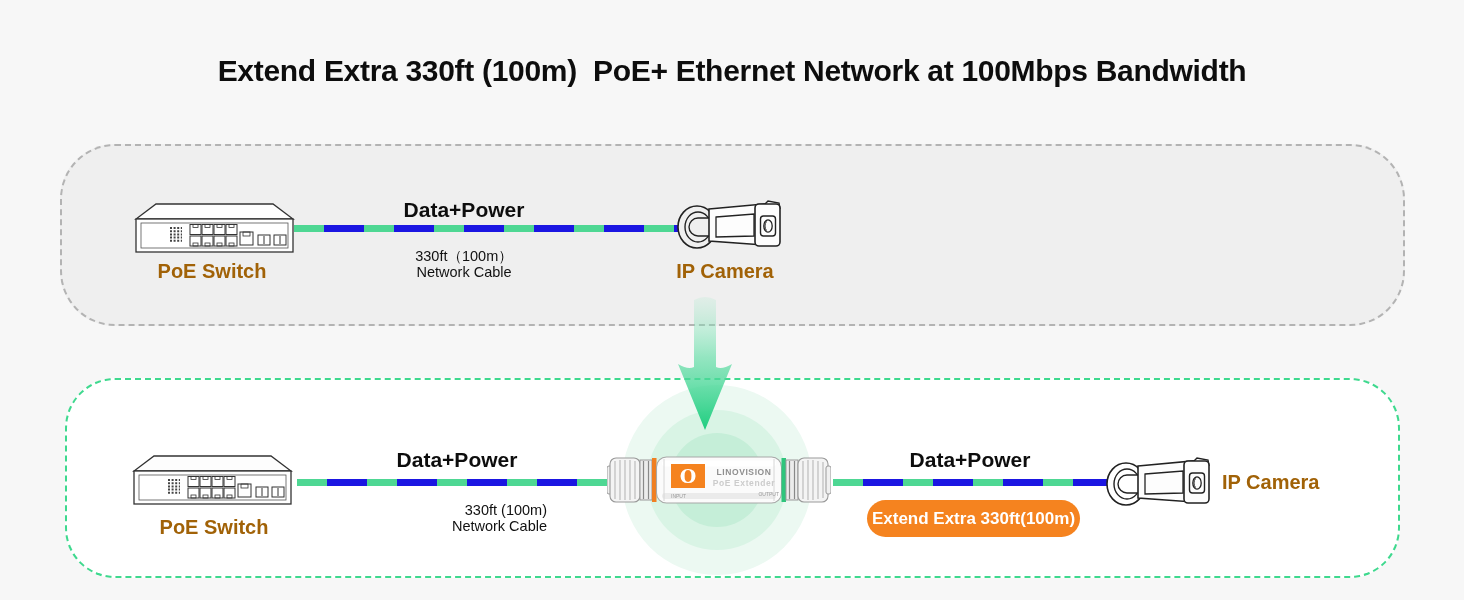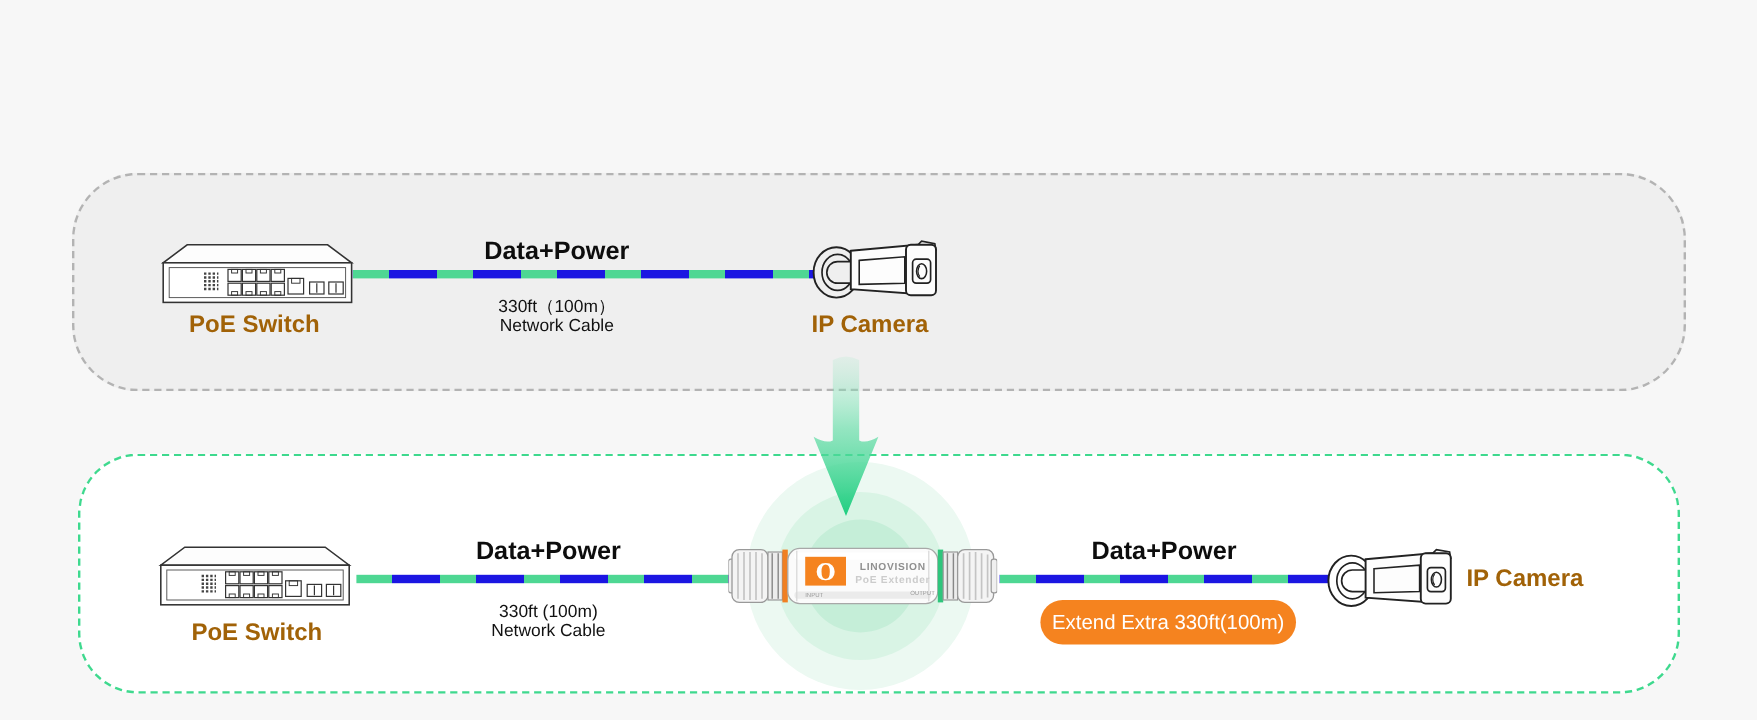--- a/index.html
+++ b/index.html
@@ -16,31 +16,32 @@
          background:repeating-linear-gradient(90deg,#4ed793 0 30px,#1b16e2 30px 70px);}
   .lbl-device{position:absolute;font-size:20px;font-weight:700;color:#a16207;text-align:center;z-index:2;}
   .lbl-cable-top{position:absolute;font-size:21px;font-weight:700;color:#0d0d0d;text-align:center;z-index:2;}
   .lbl-cable-bottom{position:absolute;font-size:14.5px;font-weight:400;color:#111;text-align:center;
                     line-height:16px;z-index:2;white-space:pre-line;margin-top:10px;}
   .halo{position:absolute;border-radius:50%;z-index:0;}
   .halo-outer{left:555px;top:5px;width:190px;height:190px;background:#ecf9f2;}
   .halo-mid{left:580px;top:30px;width:140px;height:140px;background:#d9f4e5;}
   .halo-inner{left:603px;top:53px;width:94px;height:94px;background:#c5eed8;}
   .badge{position:absolute;left:800px;top:120px;width:213px;height:37px;background:#f5831f;
-         border-radius:20px;color:#ffffff;font-size:17px;font-weight:400;display:flex;
+         border-radius:20px;color:#ffffff;font-size:17px;font-weight:700;display:flex;
          align-items:center;justify-content:center;z-index:3;}
   .arrow-wrap{position:absolute;left:675px;top:293px;width:60px;height:140px;z-index:5;}
   svg{display:block;}
   .dev{z-index:2;}
 </style>
 </head>
 <body>
 
 <div class="stage">
 
+  <h1 class="title">Extend Extra 330ft (100m)  PoE+ Ethernet Network at 100Mbps Bandwidth</h1>
 
   <section class="panel panel-top">
 
     <div class="abs dev" style="left:70px;top:55px;">
       <svg width="165" height="55" viewBox="0 0 165 55">
         <polygon points="24,3 141,3 161,18 4,18" fill="#fdfdfd" stroke="#333" stroke-width="1.3"></polygon>
         <rect x="4" y="18" width="157" height="33" fill="#ffffff" stroke="#333" stroke-width="1.3"></rect>
         <rect x="9" y="22" width="147" height="25" fill="none" stroke="#555" stroke-width="0.8"></rect>
         <g stroke="#444" stroke-width="2" stroke-dasharray="2,1.6">
           <line x1="38" y1="27" x2="50" y2="27"></line>
@@ -157,21 +158,21 @@
         <rect x="126" y="34" width="12" height="10" fill="#fff" stroke="#333" stroke-width="1"></rect>
         <line x1="132" y1="35" x2="132" y2="43" stroke="#333" stroke-width="1"></line>
         <rect x="142" y="34" width="12" height="10" fill="#fff" stroke="#333" stroke-width="1"></rect>
         <line x1="148" y1="35" x2="148" y2="43" stroke="#333" stroke-width="1"></line>
       </svg>
     </div>
     <div class="lbl-device" style="left:77px;top:136px;width:140px;">PoE Switch</div>
 
     <div class="cable" style="left:230px;top:99px;width:317px;"></div>
     <div class="lbl-cable-top" style="left:310px;top:68px;width:160px;">Data+Power</div>
-    <div class="lbl-cable-bottom" style="left:300px;top:112px;width:180px;">330ft (100m)
+    <div class="lbl-cable-bottom" style="left:300px;top:112px;width:180px;text-align:right;">330ft (100m)
 Network Cable</div>
 
     <div class="abs dev" style="left:540px;top:70px;">
       <svg width="224" height="60" viewBox="0 0 224 60">
         <rect x="0" y="16" width="5" height="28" rx="2" fill="#f0f0f0" stroke="#999" stroke-width="1"></rect>
         <rect x="3" y="8" width="30" height="44" rx="6" fill="#f4f4f4" stroke="#999" stroke-width="1.1"></rect>
         <g stroke="#c4c4c4" stroke-width="1.4">
           <line x1="8" y1="11" x2="8" y2="49"></line>
             <line x1="13" y1="10" x2="13" y2="50"></line>
           <line x1="18" y1="10" x2="18" y2="50"></line>

